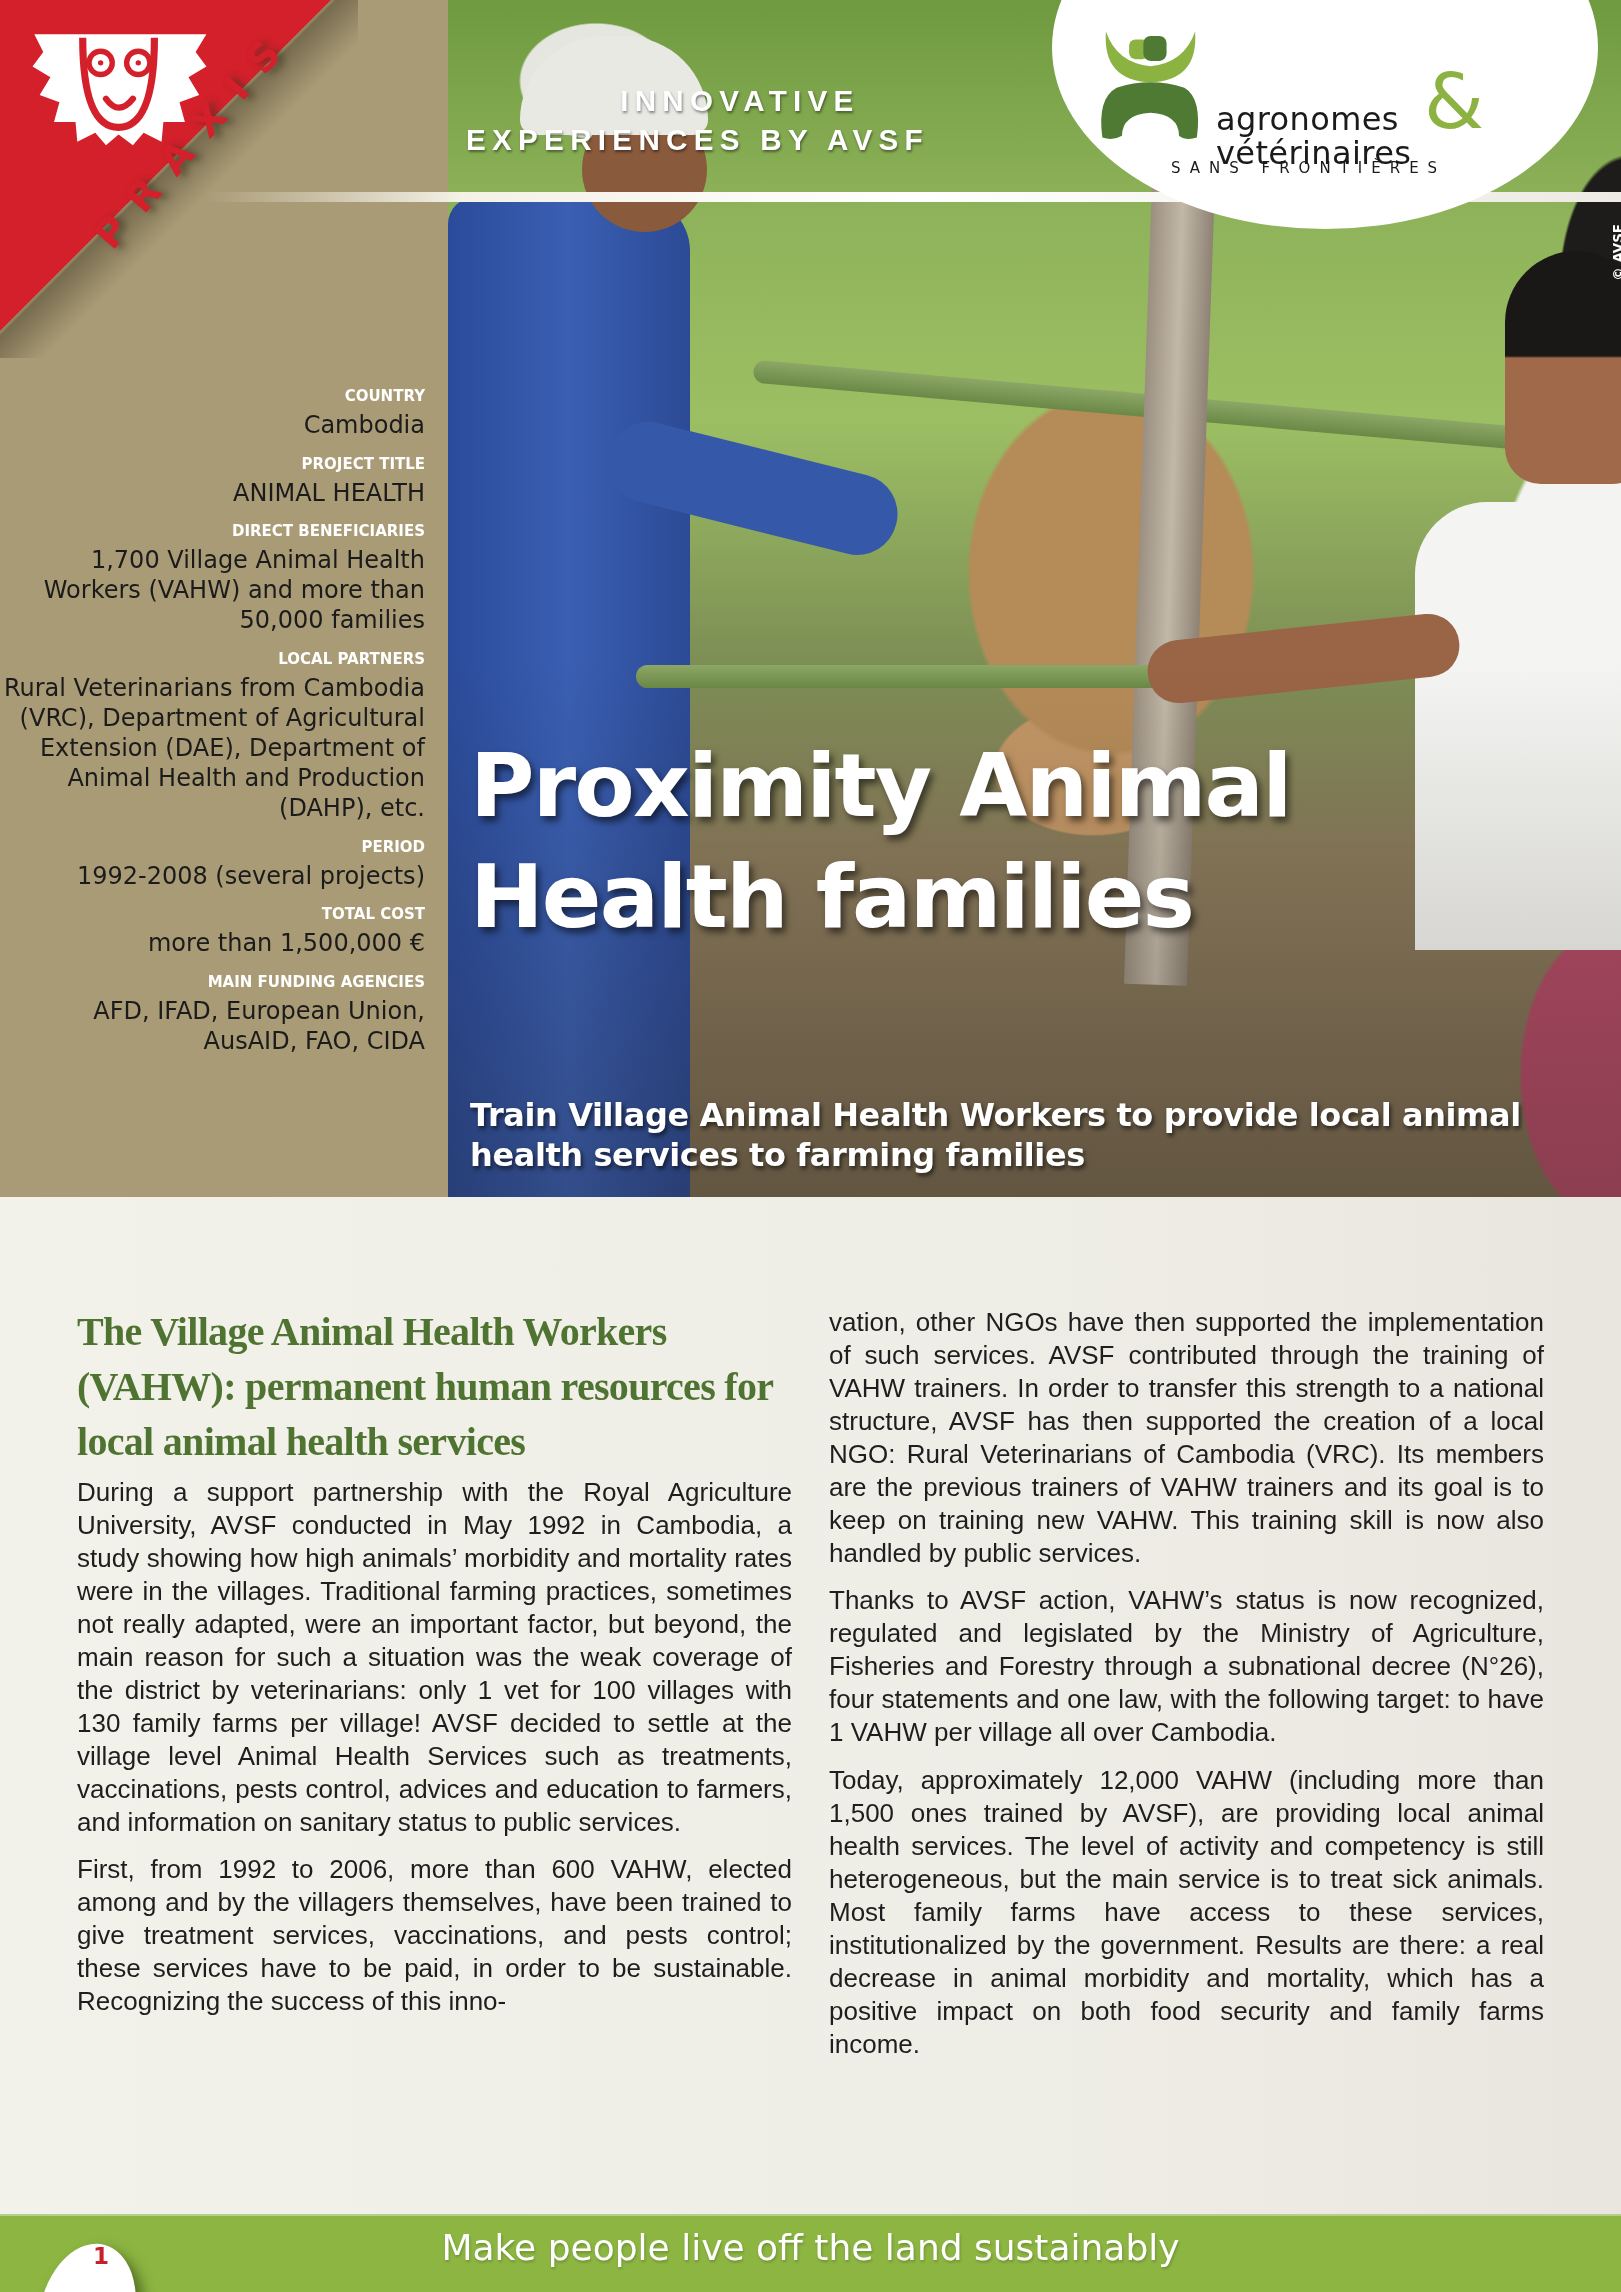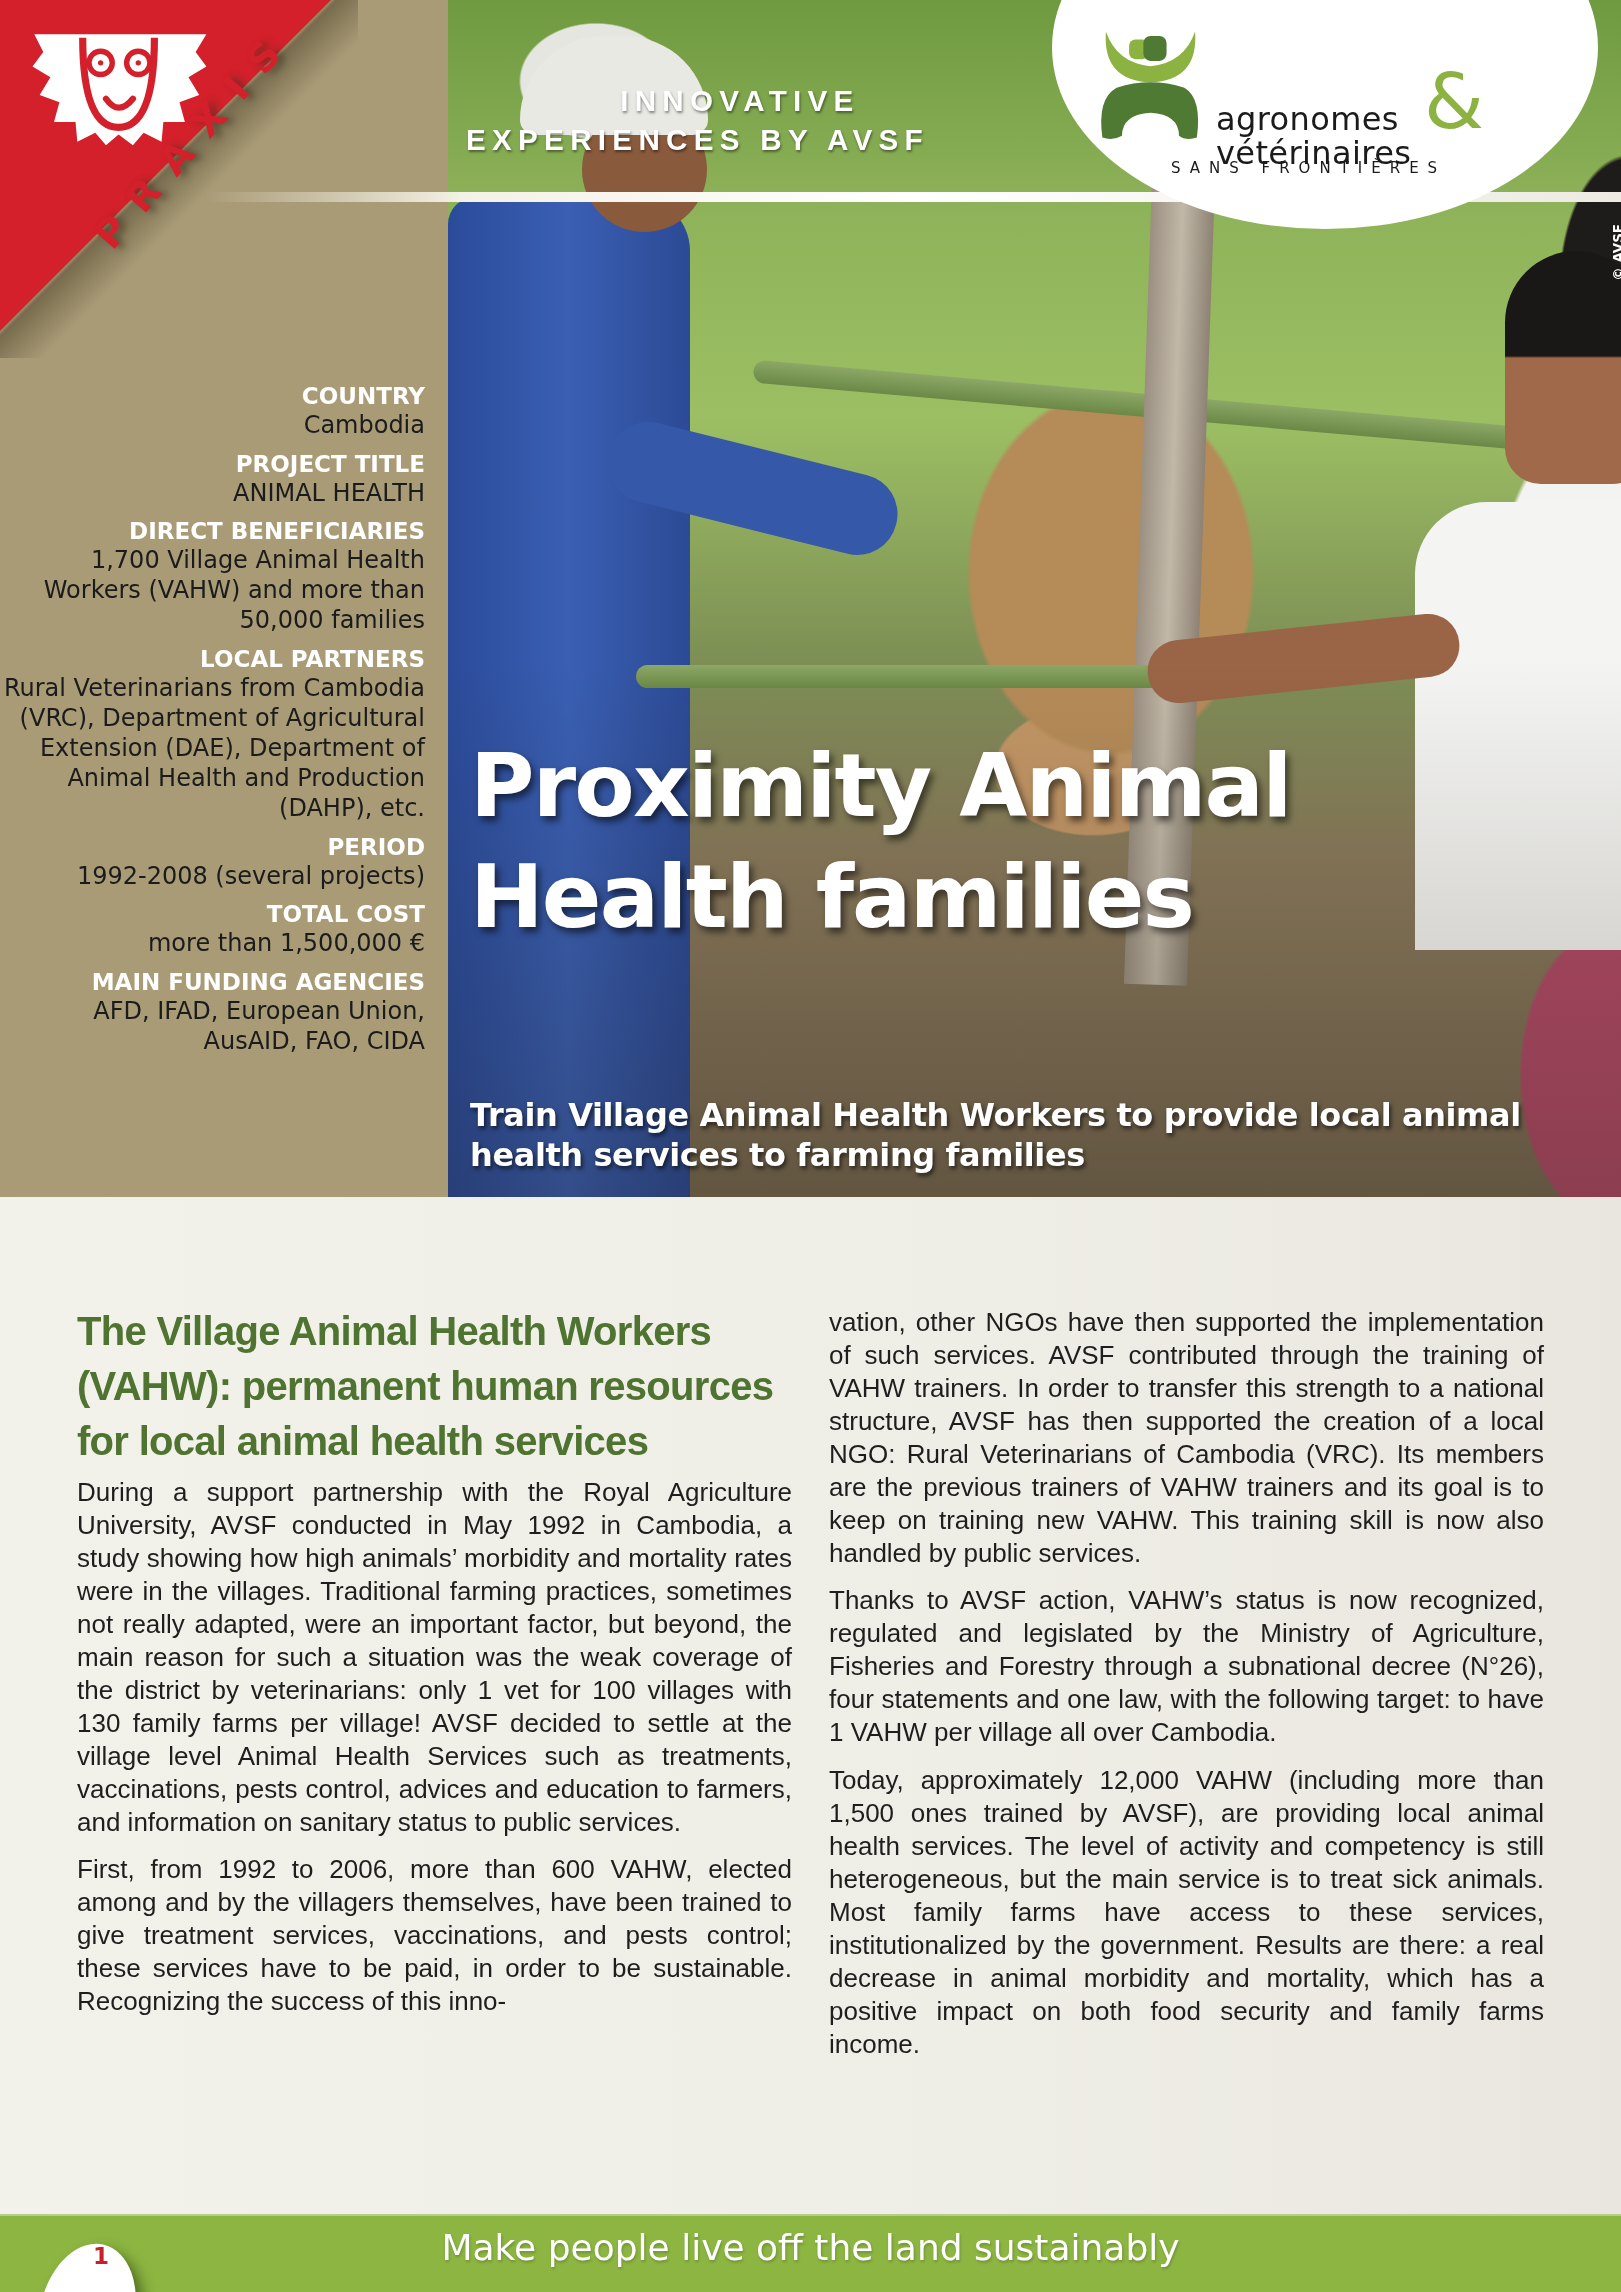--- a/index.html
+++ b/index.html
@@ -75,42 +75,42 @@
   .logo-mark { position: absolute; left: 1097px; top: 27px; width: 107px; height: 116px; }
   .logo-text { position: absolute; left: 1216px; top: 70px; font-family: "DejaVu Sans", sans-serif; font-size: 32px;
     color: #1b1b1b; line-height: 34px; letter-spacing: 0.4px; margin-top: 32px; }
   .logo-amp { position: absolute; left: 1424px; top: 63px; font-family: "DejaVu Sans", sans-serif; font-size: 77px;
     color: #8cb342; line-height: 77px; }
   .logo-sub { position: absolute; left: 1171px; top: 159px; font-family: "DejaVu Sans", sans-serif; font-size: 15px;
     color: #1b1b1b; letter-spacing: 9px; }
 
   
   .facts { position: absolute; left: 0; top: 383px; width: 425px; text-align: right; }
-  .fact-label { font-family: "DejaVu Sans", sans-serif; font-weight: bold; color: #ffffff; font-size: 23px;
+  .fact-label { font-family: "DejaVu Sans", sans-serif; font-weight: bold; color: #ffffff; font-size: 15px;
     line-height: 27px; margin-top: 10.7px; padding-left: 47px; }
   .fact-value { font-family: "DejaVu Sans", sans-serif; color: #1b1b1b; font-size: 24px; line-height: 30px; }
   .fact-label:first-child { margin-top: 0; }
 
   
   .headline { position: absolute; left: 470px; top: 730px; width: 1075px; color: #ffffff;
     font-family: "DejaVu Sans", sans-serif; font-weight: bold; font-size: 88px; line-height: 111px; letter-spacing: -1.8px;
     text-shadow: 3.6px 5.4px 7.2px rgba(0,0,0,0.55); }
   .subhead { position: absolute; left: 470px; top: 1095px; width: 1075px; color: #ffffff;
     font-family: "DejaVu Sans", sans-serif; font-weight: bold; font-size: 32px; line-height: 40px; letter-spacing: -0.4px;
     text-shadow: 1.8px 2.7px 4.5px rgba(0,0,0,0.6); }
 
   
   .body { position: absolute; left: 0; top: 1197px; width: 1621px; height: 1017px;
     background: linear-gradient(90deg, #f3f2ea 0%, #efeee6 60%, #e9e6df 100%); }
   .col { position: absolute; top: 0; text-align: justify; font-family: "Liberation Sans", sans-serif; color: #1e1e1e;
     font-size: 26px; line-height: 33px; }
   .col p { margin-bottom: 14.3px; hyphens: manual; }
   .col-left { left: 77px; width: 715px; top: 107px; }
   .col-right { left: 829px; width: 715px; top: 109px; }
-  .section-heading { font-family: Liberation Sans, sans-serif; font-weight: bold; color: #4f7330; font-size: 40px;
+  .section-heading { font-family: Liberation Serif, serif; font-weight: bold; color: #4f7330; font-size: 40px;
     line-height: 55px; text-align: left; margin-bottom: 7.2px; letter-spacing: -0.7px; }
 
   
   .footer { position: absolute; left: 0; top: 2214px; width: 1621px; height: 79px; background: #8cb542;
     border-top: 2.7px solid #b6cf88; }
   .footer-text { position: absolute; left: 0; width: 1621px; top: 11px; text-align: center; color: #ffffff;
     font-family: "DejaVu Sans", sans-serif; font-size: 36px; text-shadow: 0.9px 1.8px 2.7px rgba(0,0,0,0.2); }
   .page-tab { position: absolute; left: 43px; top: 27px; width: 94px; height: 116px; background: #ffffff;
     border-radius: 50% 50% 0 0 / 60% 60% 0 0; transform: rotate(14deg); box-shadow: 9px 5.4px 12.5px rgba(40,60,10,0.6); }
   .page-num { position: absolute; left: 93px; top: 27px; color: #c8202b; font-family: "DejaVu Sans", sans-serif;

